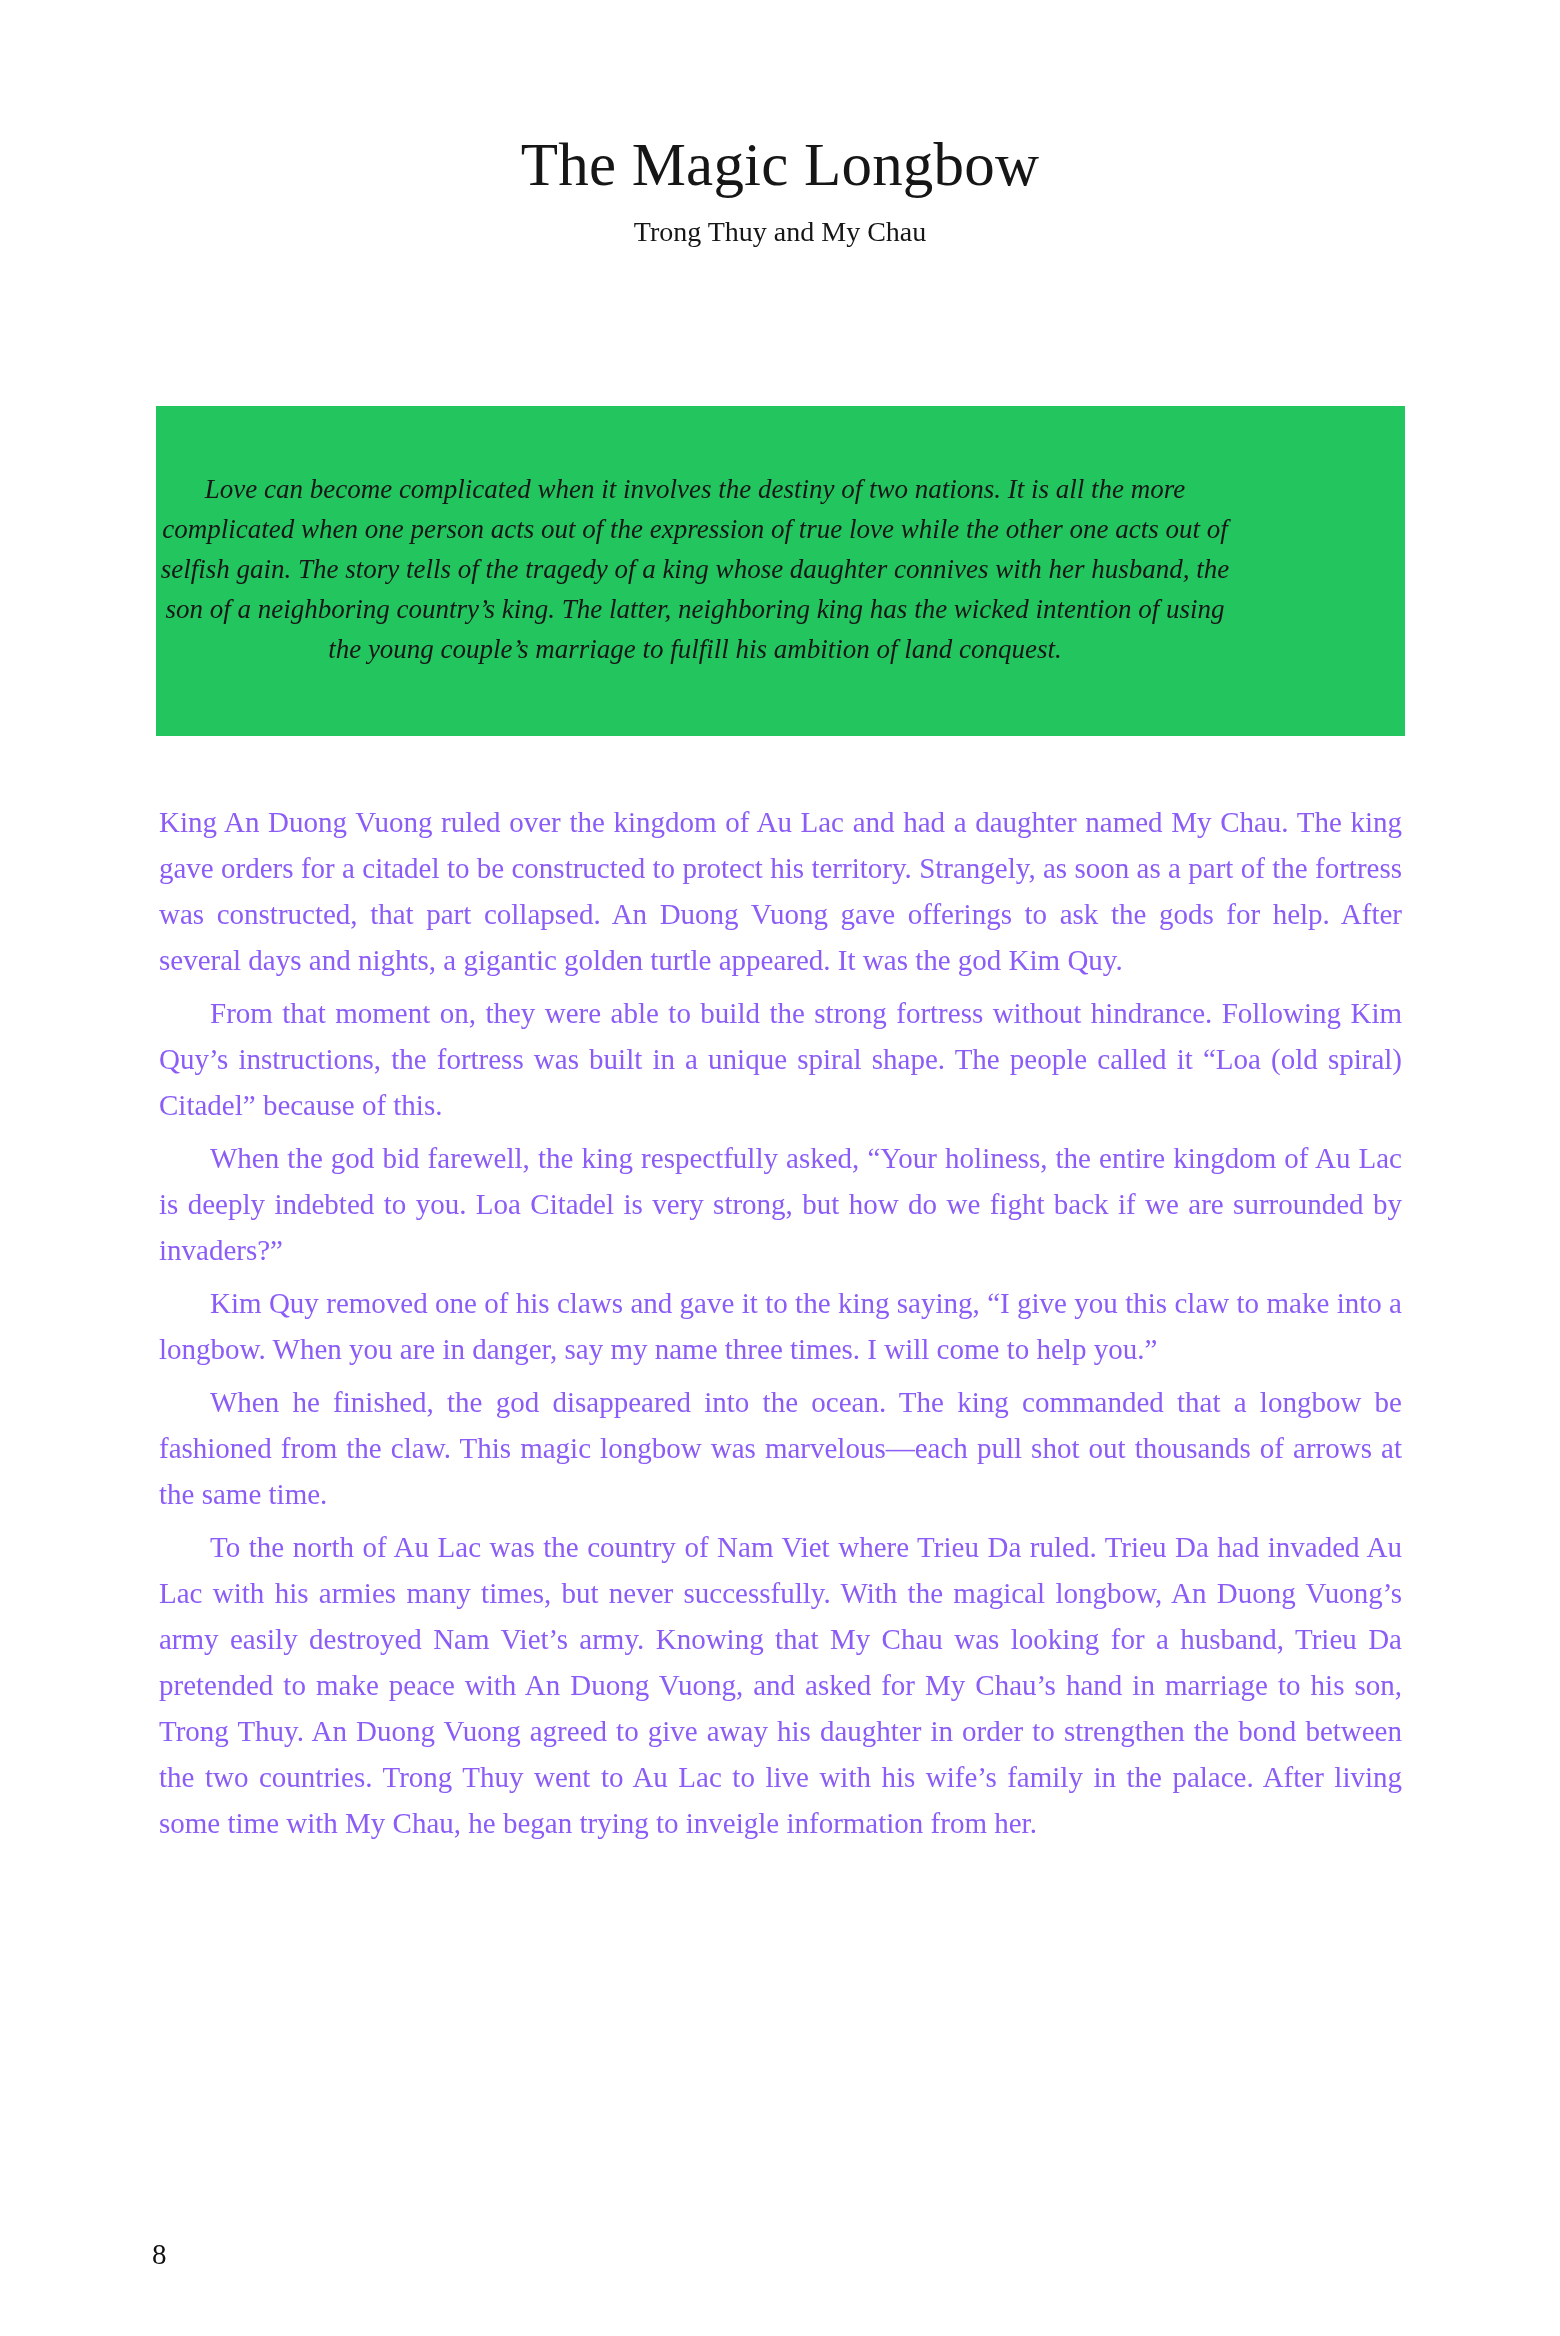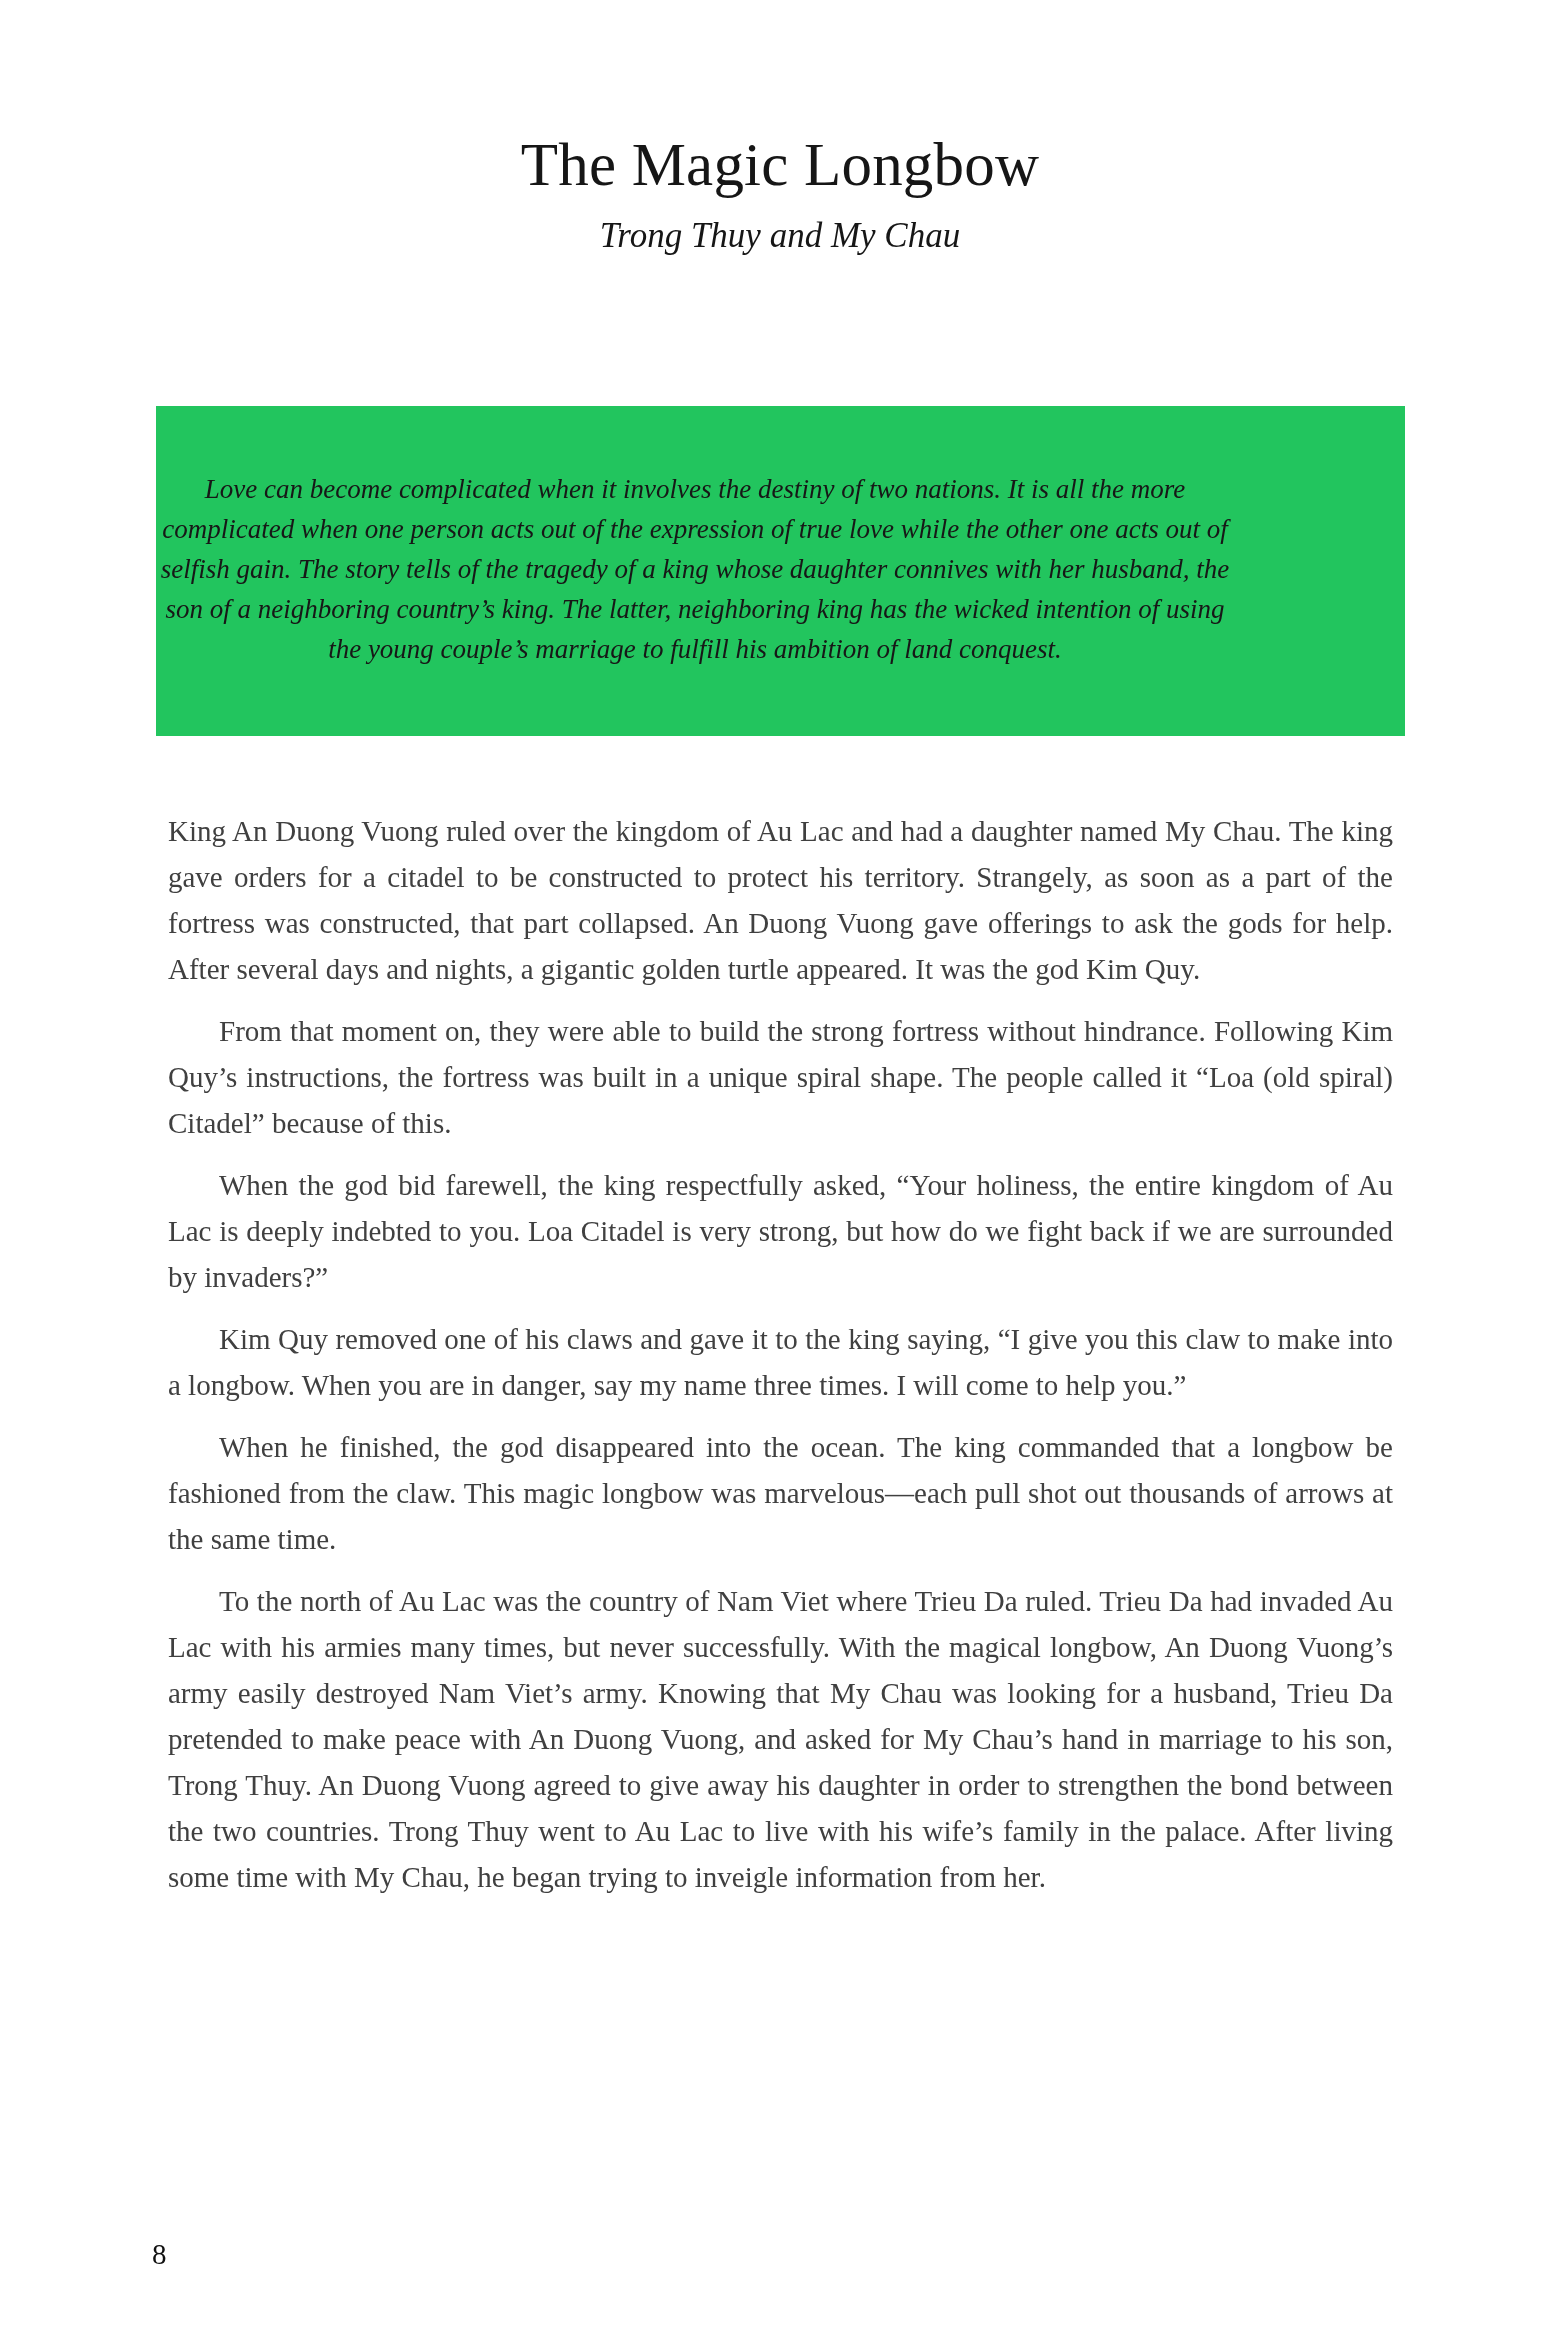--- a/index.html
+++ b/index.html
@@ -33,22 +33,21 @@
   }
   .chapter-title {
     font-size: 61px;
     font-weight: 400;
     line-height: 1.05;
     letter-spacing: 0.2px;
     color: #161616;
     margin: 0;
   }
   .chapter-subtitle {
-    font-size: 35px;
-    font-style: italic;
+    font-size: 28px;
     font-weight: 400;
     line-height: 1.1;
     color: #161616;
     margin: 19.5px 0 0 0;
   }
 
   
   .abstract-box {
     position: absolute;
     left: 156px;
@@ -77,22 +76,22 @@
     position: absolute;
     left: 152px;
     top: 792px;
     width: 1257px;
   }
   .body-par {
     font-size: 29px;
     line-height: 46px;
     text-align: justify;
     text-justify: inter-word;
-    color: #404040;
-    margin: 16px;
+    color: #8b5cf6;
+    margin: 7px;
     hyphens: manual;
   }
   .body-par.indented {
     text-indent: 51px;
   }
   
   .body-par:last-child {
     text-align: justify;
   }
 

